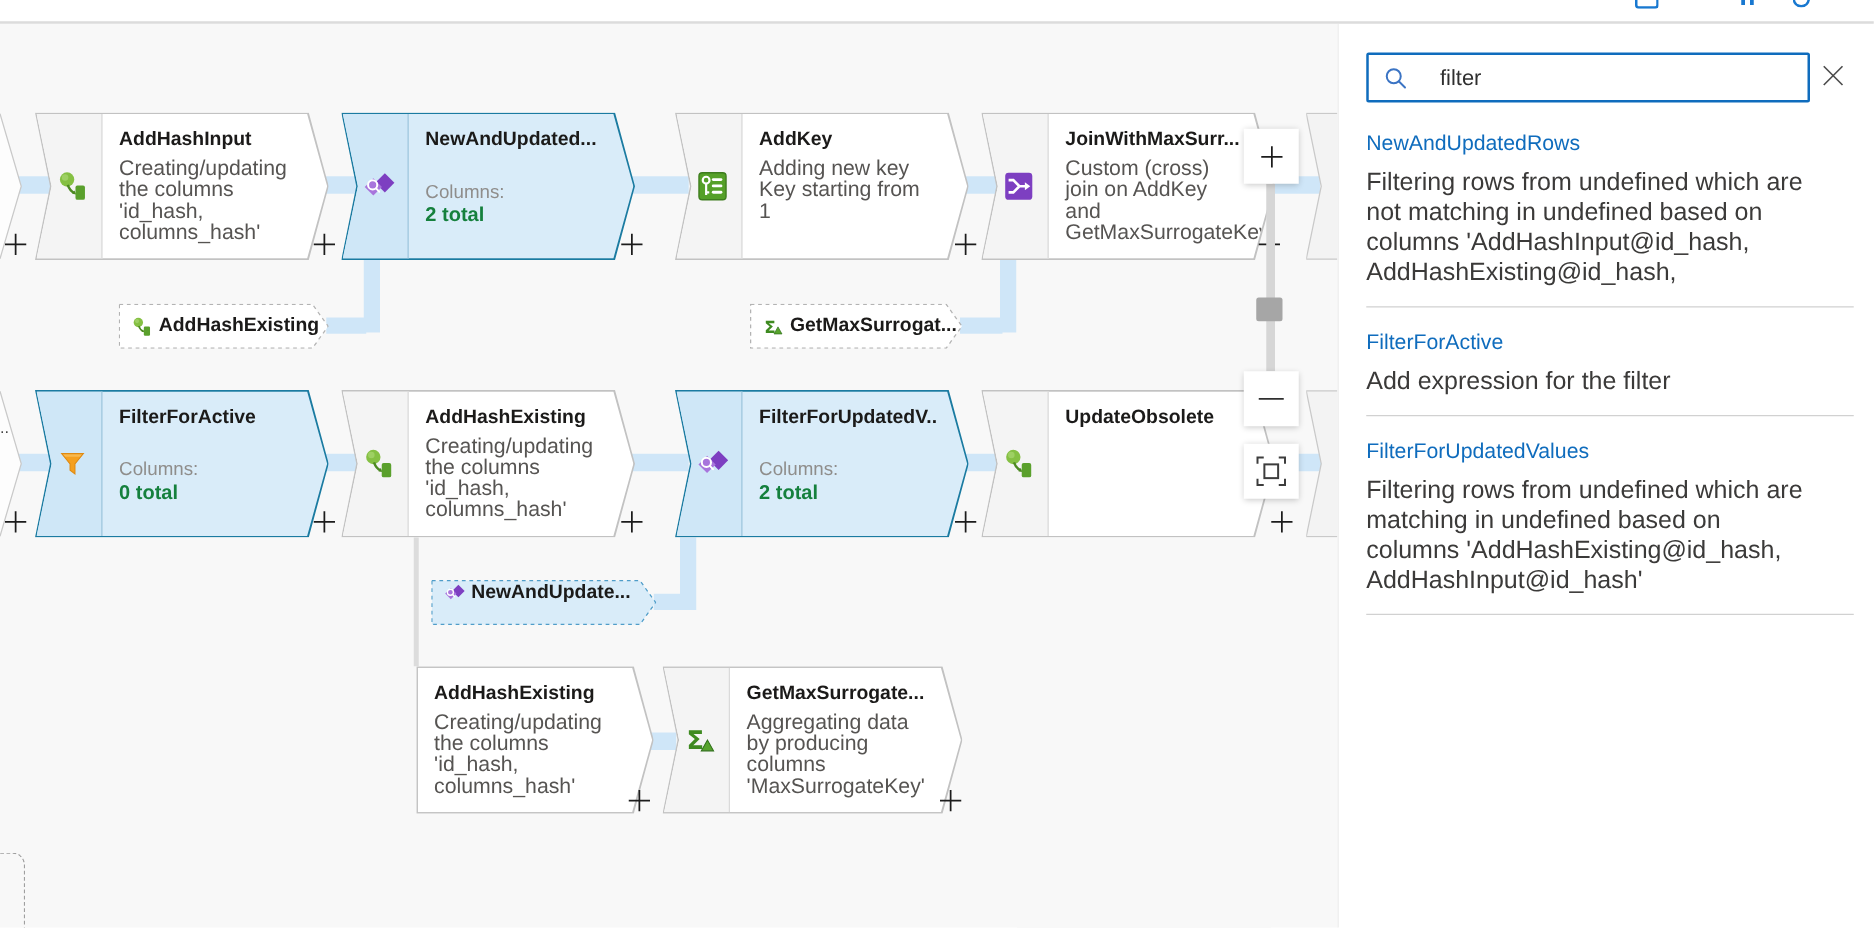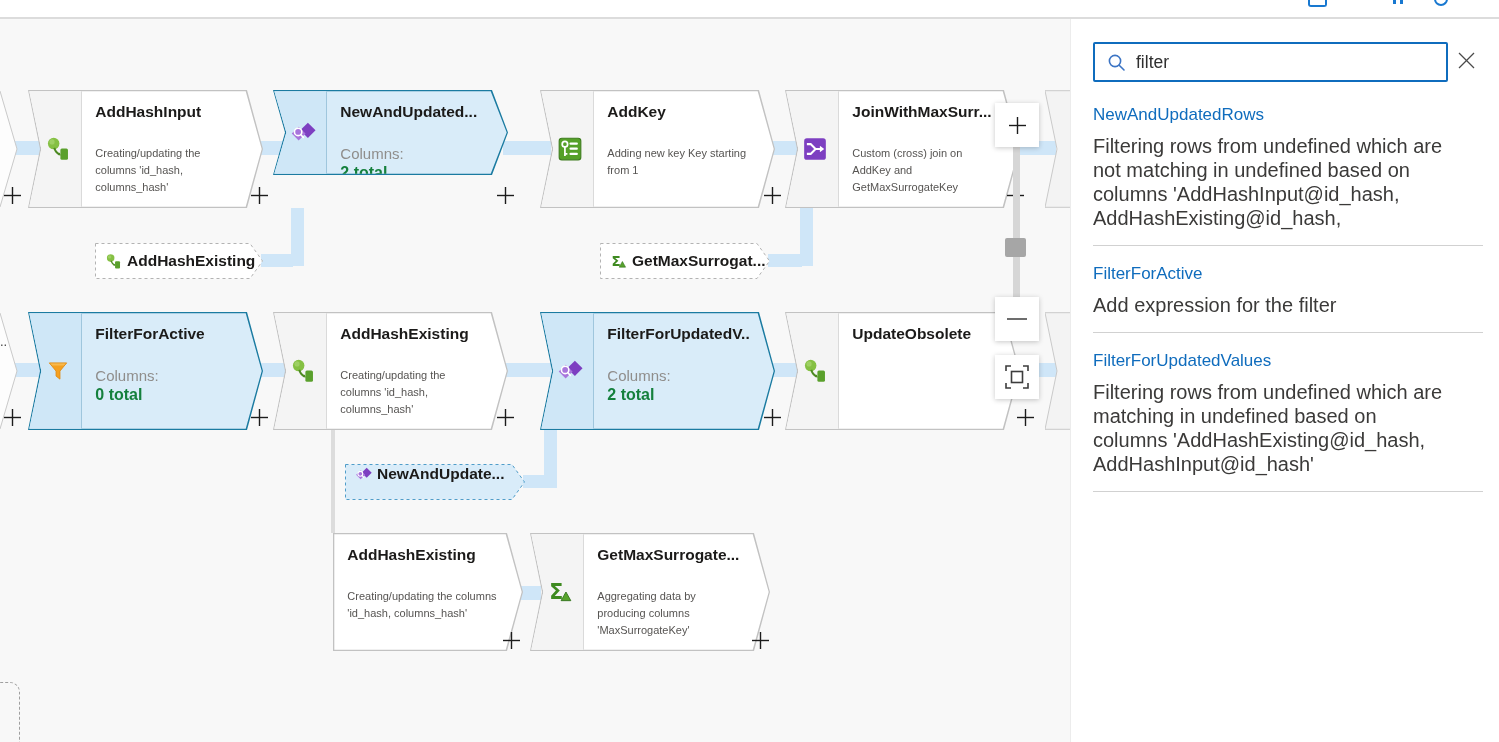--- a/index.html
+++ b/index.html
@@ -17,42 +17,42 @@
     clip-path:polygon(0 0,calc(100% - 16px) 0,100% 50%,calc(100% - 16px) 100%,0 100%,12px 50%);}
   .node.flat .n-border,.node.flat .n-body{
     clip-path:polygon(0 0,calc(100% - 16px) 0,100% 50%,calc(100% - 16px) 100%,0 100%);}
   .node.hl .n-border{background:#1b7ba1;}
   .node.hl .n-body{background:#d9ecf9;}
   .n-icon{width:46px;flex:0 0 46px;display:flex;align-items:center;justify-content:center;
     background:#f4f4f4;border-right:1px solid #dadada;padding-left:6px;}
   .node.hl .n-icon{background:#cfe7f7;border-right:1px solid #9fc6dd;}
   .n-text{flex:1;padding:12px 24px 8px 13px;overflow:hidden;}
   .n-title{font-size:15.5px;font-weight:700;color:#1b1a19;white-space:nowrap;overflow:hidden;}
-  .n-desc{margin-top:24px;font-size:11px;line-height:17px;color:#565452;}
+  .n-desc{margin-top:5px;font-size:17px;line-height:17px;color:#565452;}
   .n-desc.clip{max-height:60px;overflow:hidden;}
   .n-cols{margin-top:24px;}
   .n-cols-label{font-size:15px;color:#8f8d8b;}
   .n-cols-value{font-size:16px;font-weight:700;color:#15803d;margin-top:2px;}
   .pill{position:absolute;z-index:11;}
   .pill .pill-inner{position:absolute;inset:0;display:flex;align-items:center;padding-left:10px;}
   .pill-label{font-size:15.5px;font-weight:700;color:#1b1a19;margin-left:5px;white-space:nowrap;}
   .plusm{position:absolute;z-index:12;}
   .ldots{position:absolute;font-size:13px;color:#444;z-index:9;}
   .dashed-region{position:absolute;border:1px dashed #9f9f9f;border-radius:10px;z-index:5;}
   
   .zbtn{position:absolute;width:44px;height:44px;background:#fff;z-index:50;display:flex;
     align-items:center;justify-content:center;box-shadow:0 1px 5px rgba(0,0,0,.22);border:none;cursor:pointer;}
   .ztrack{position:absolute;left:1013px;top:129px;width:7px;height:150px;background:#d6d6d6;z-index:40;}
   .zthumb{position:absolute;left:1005px;top:220px;width:21px;height:19px;background:#a6a6a6;border-radius:2px;z-index:41;}
   
   .panel{position:absolute;left:1070px;top:18px;width:429px;height:724px;background:#fff;
     border-left:1px solid #ececec;z-index:30;}
   .searchbox{position:absolute;left:22px;top:24px;width:351px;height:36px;border:2px solid #0f6cbd;
     border-radius:2px;background:#fff;display:flex;align-items:center;}
-  .searchbox .q{font-size:17.5px;color:#2f2f2f;margin-left:10px;}
+  .searchbox .q{font-size:17.5px;color:#2f2f2f;margin-left:26px;}
   .search-ic{margin-left:12px;display:flex;}
   .closebtn{position:absolute;left:384px;top:31px;width:22px;height:22px;background:none;border:none;
     padding:0;cursor:pointer;display:flex;align-items:center;justify-content:center;}
   .results{position:absolute;left:22px;top:86px;width:390px;}
   .r-title{font-size:17px;color:#0f6cbd;line-height:22px;margin-bottom:8px;cursor:pointer;}
   .r-desc{font-size:20px;color:#3b3a39;line-height:24px;width:360px;}
   .r-div{border:none;border-top:1px solid #d1d1d1;margin:15px 0 17px 0;width:390px;}
 </style>
 </head>
 <body>
@@ -108,21 +108,21 @@
    <path d="M11.7,17.6 l3.1,0.4 -1.4,-2.8 z" fill="#4d8a22"></path>
    <rect x="14.2" y="11.5" width="7" height="10.5" rx="1.4" fill="#5aa02c"></rect>
           </svg>
         </div>
       <div class="n-text">
           <div class="n-title">AddHashInput</div>
           <div class="n-desc">Creating/updating the columns 'id_hash, columns_hash'</div>
         </div>
     </div>
     </div>
-    <div class="node hl" style="left: 273px; top: 72px; width: 235px; height: 85px;">
+    <div class="node hl" style="left: 273px; top: 72px; width: 235px; height: 118px;">
       <div class="n-border"></div>
     <div class="n-body">
         <div class="n-icon">
           <svg width="26" height="26" viewBox="0 0 24 24">
    <rect x="11.5" y="4.5" width="10" height="10" transform="rotate(45 16.5 9.5)" fill="#7d3fc1"></rect>
    <rect x="3.5" y="8" width="9" height="9" transform="rotate(45 8 12.5)" fill="#a875dc"></rect>
    <circle cx="7.5" cy="11" r="3.4" fill="none" stroke="#fff" stroke-width="1.5"></circle>
    <line x1="10" y1="13.6" x2="12.3" y2="16" stroke="#fff" stroke-width="1.5" stroke-linecap="round"></line>
           </svg>
         </div>

